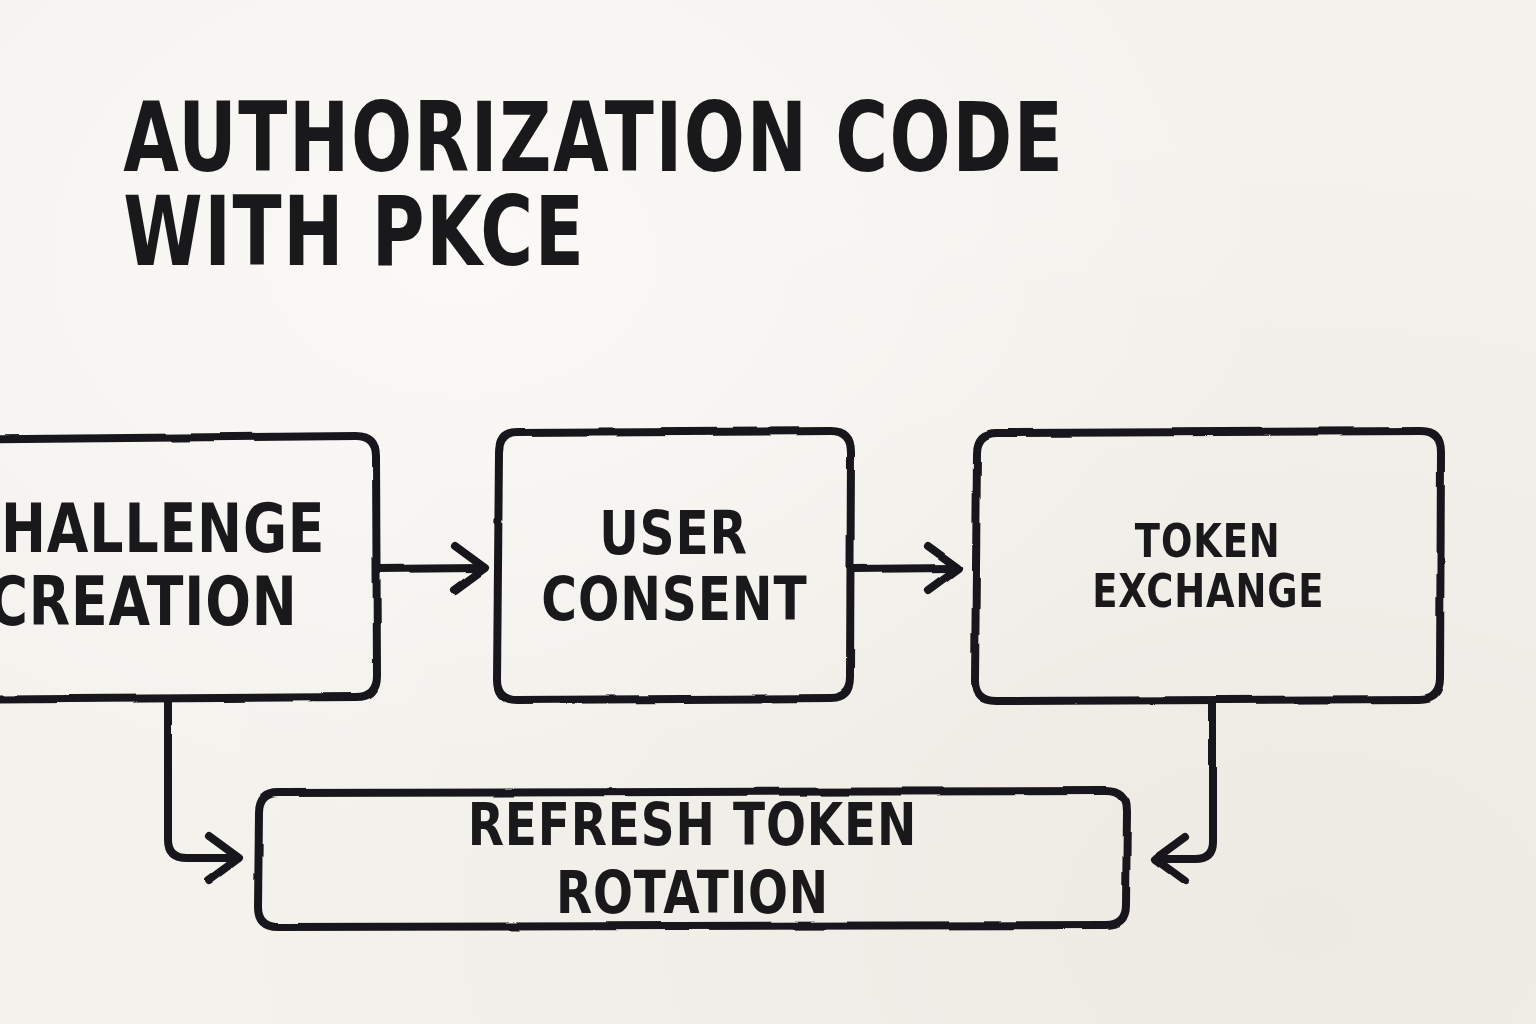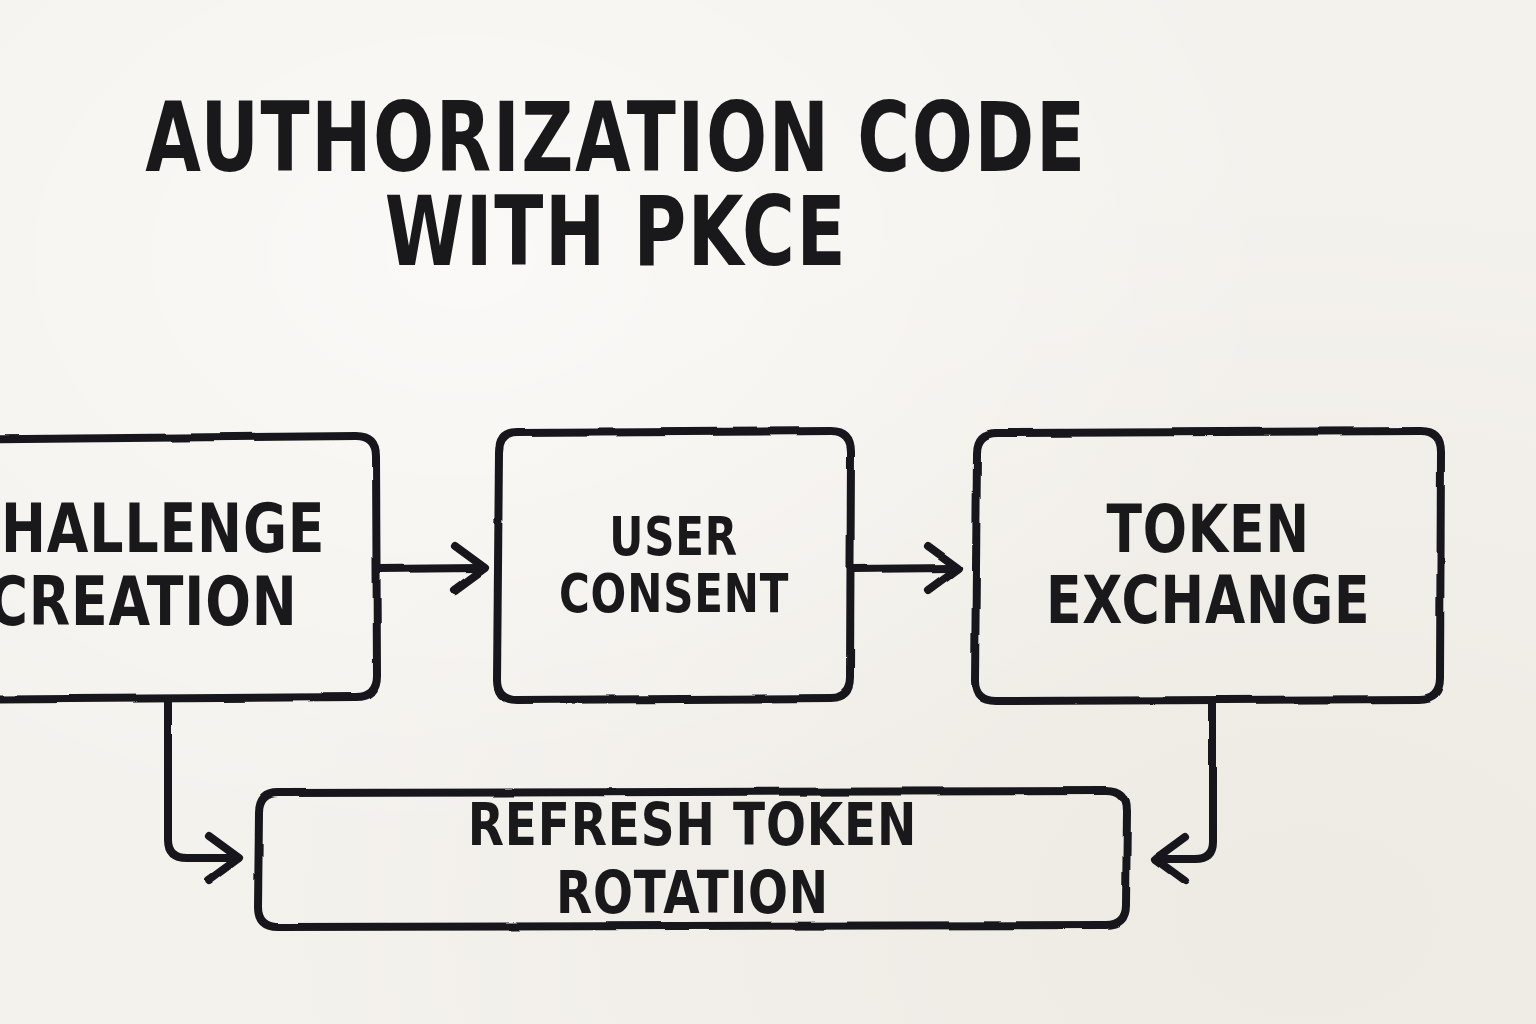--- a/index.html
+++ b/index.html
@@ -39,21 +39,20 @@
     width: 1536px;
     height: 1024px;
   }
 
   
   .title-block {
     position: absolute;
     left: 0;
     top: 92px;
     width: 1232px;
-    text-align: center;
     pointer-events: none;
   }
   .title-line {
     display: block;
     color: #19191b;
     font-family: "DejaVu Sans", sans-serif;
     font-weight: 700;
     letter-spacing: 2px;
     line-height: 0.98;
   }
@@ -94,28 +93,28 @@
     top: 432px;
     width: 466px;
     height: 268px;
     font-size: 64px;
   }
   #label-consent {
     left: 497px;
     top: 432px;
     width: 354px;
     height: 268px;
-    font-size: 50px;
+    font-size: 58px;
   }
   #label-token {
     left: 975px;
     top: 432px;
     width: 466px;
     height: 268px;
-    font-size: 62px;
+    font-size: 44px;
   }
   #label-refresh {
     left: 258px;
     top: 792px;
     width: 869px;
     height: 133px;
     font-size: 56px;
   }
 </style>
 </head>

